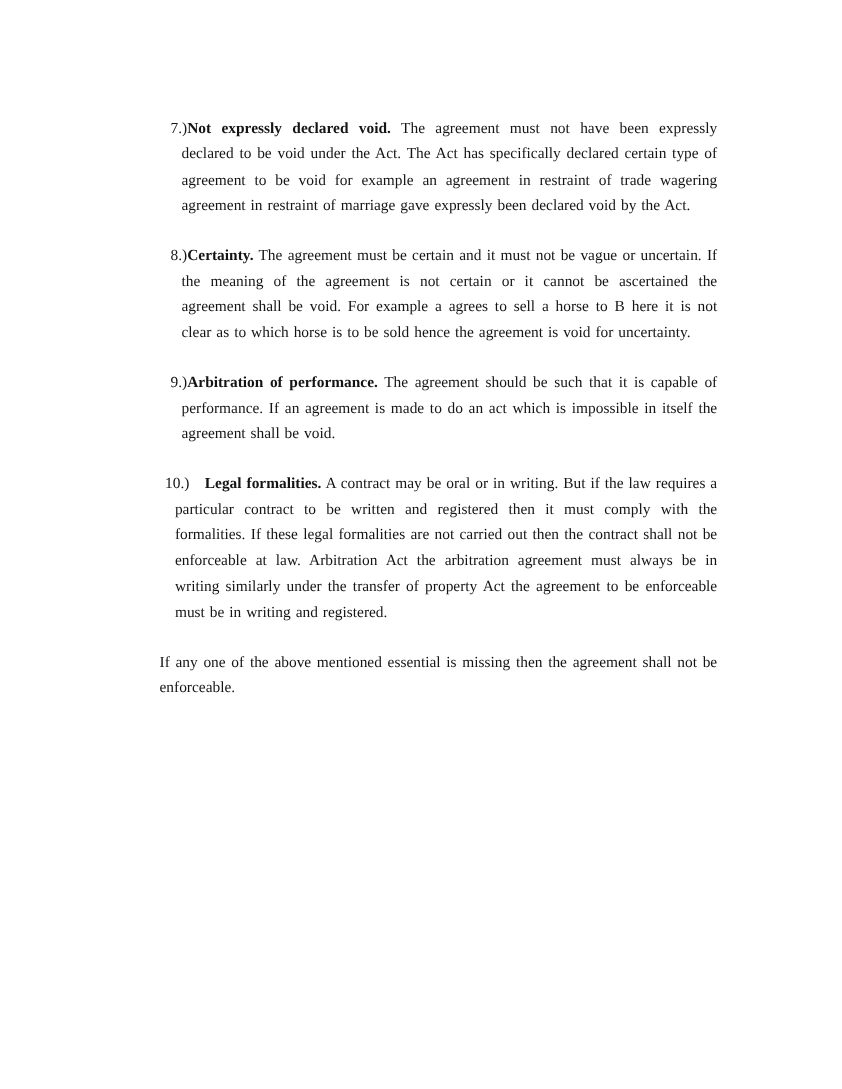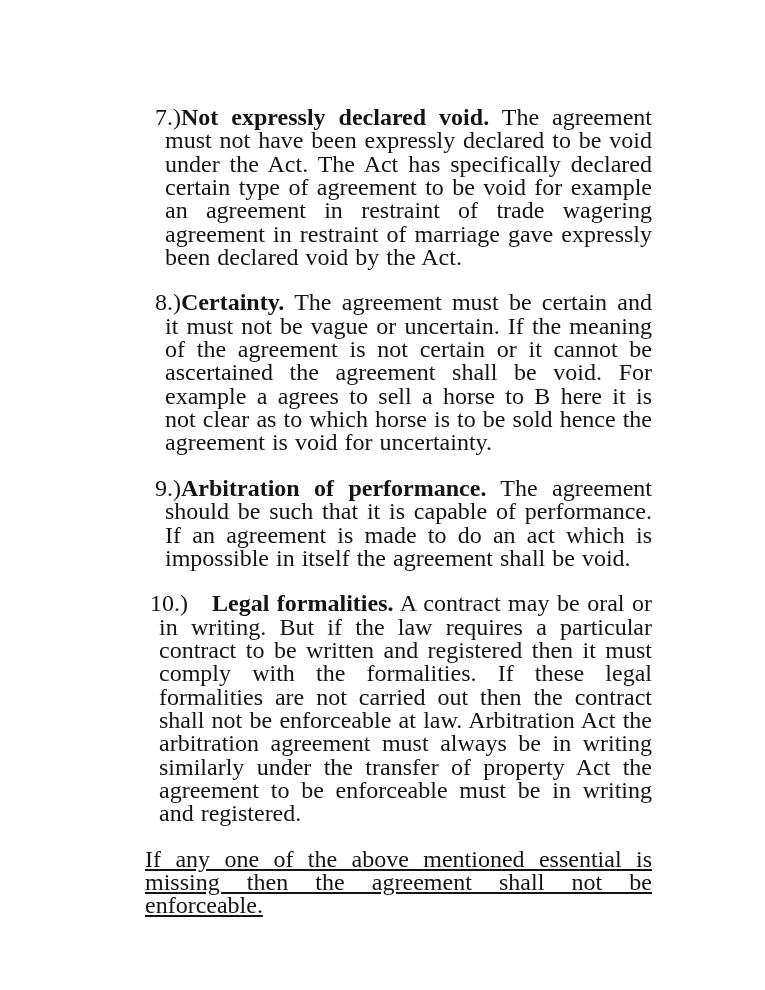--- a/index.html
+++ b/index.html
@@ -15,48 +15,47 @@
     font-family: "Liberation Serif", "DejaVu Serif", serif;
     color: #141414;
   }
   .doc-page {
     position: absolute;
     left: 145px;
     top: 106px;
     width: 507px;
   }
   .list-item, .closing {
-    font-size: 24px;
+    font-size: 14px;
     line-height: 23.35px;
     text-align: justify;
     margin: 0 0 22px 0;
     word-spacing: 1px;
   }
   .list-item {
     padding-left: 20px;
     text-indent: -10px;
   }
   .list-item.tight-indent {
     padding-left: 14px;
     text-indent: -9px;
   }
   .marker {
     white-space: pre;
   }
   .marker.gap-after {
-    margin-right: 24px;
+    margin-right: 14px;
   }
   .item-heading {
     font-weight: bold;
   }
   .closing {
     padding-left: 0;
     text-indent: 0;
     margin-bottom: 0;
-    text-decoration: underline;
   }
 </style>
 </head>
 <body>
 
 <div class="doc-page">
 
   <div class="list-item"><span class="marker">7.)</span><span class="item-heading">Not expressly declared void.</span> <span class="item-body">The agreement must not have been expressly declared to be void under the Act. The Act has specifically declared certain type of agreement to be void for example an agreement in restraint of trade wagering agreement in restraint of marriage gave expressly been declared void by the Act.</span></div>
 
   <div class="list-item"><span class="marker">8.)</span><span class="item-heading">Certainty.</span> <span class="item-body">The agreement must be certain and it must not be vague or uncertain. If the meaning of the agreement is not certain or it cannot be ascertained the agreement shall be void. For example a agrees to sell a horse to B here it is not clear as to which horse is to be sold hence the agreement is void for uncertainty.</span></div>

